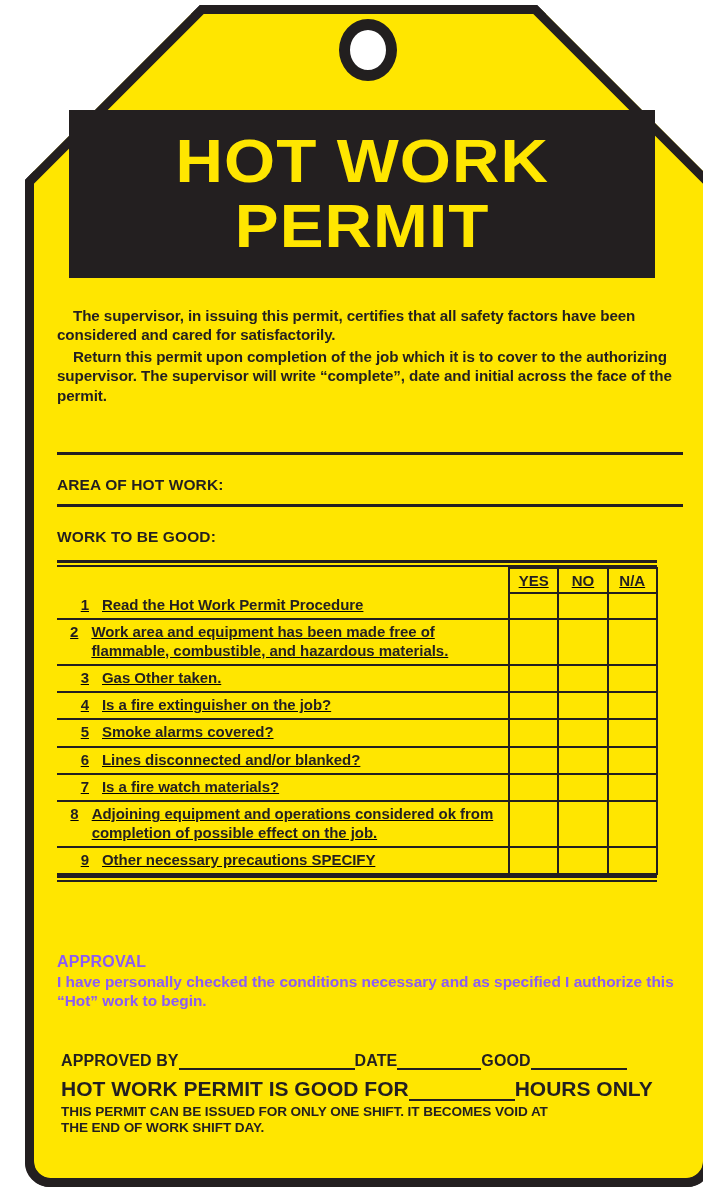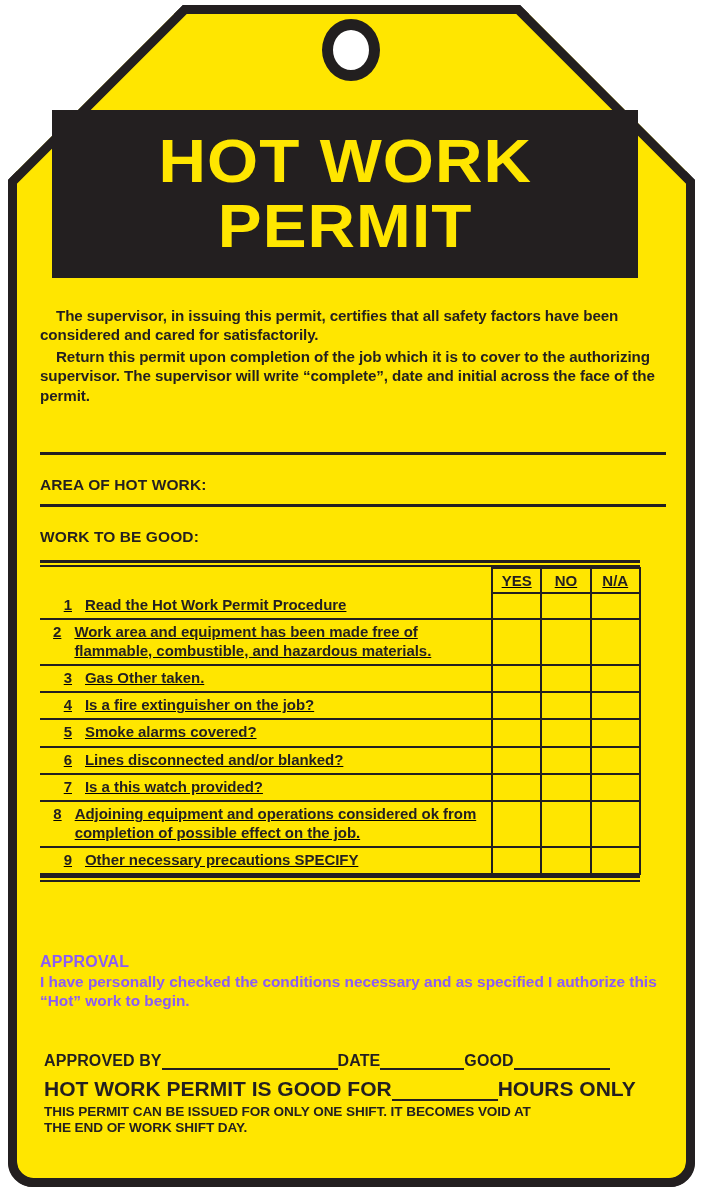--- a/index.html
+++ b/index.html
@@ -10,21 +10,21 @@
   body {
     width: 703px;
     height: 1200px;
     font-family: "Liberation Sans", sans-serif;
     overflow: hidden;
   }
 
   
   #tag-root {
     position: absolute;
-    left: 0; top: 0;
+    left: 17px; top: 0;
     width: 671px;
     height: 1200px;
   }
   .tag-shape {
     position: absolute;
     left: 8px;
     top: 5px;
     width: 687px;
     height: 1182px;
     background: #ffe600;
@@ -364,21 +364,21 @@
                 </div>
               </td>
               <td class="box"></td>
               <td class="box"></td>
               <td class="box"></td>
             </tr>
             <tr>
               <td class="desc">
                 <div class="cellpad">
                   <span class="row-num">7</span>
-                  <span class="row-text">Is a this watch provided?</span>
+                  <span class="row-text">Is a fire watch materials?</span>
                 </div>
               </td>
               <td class="box"></td>
               <td class="box"></td>
               <td class="box"></td>
             </tr>
             <tr>
               <td class="desc">
                 <div class="cellpad">
                   <span class="row-num">8</span>

